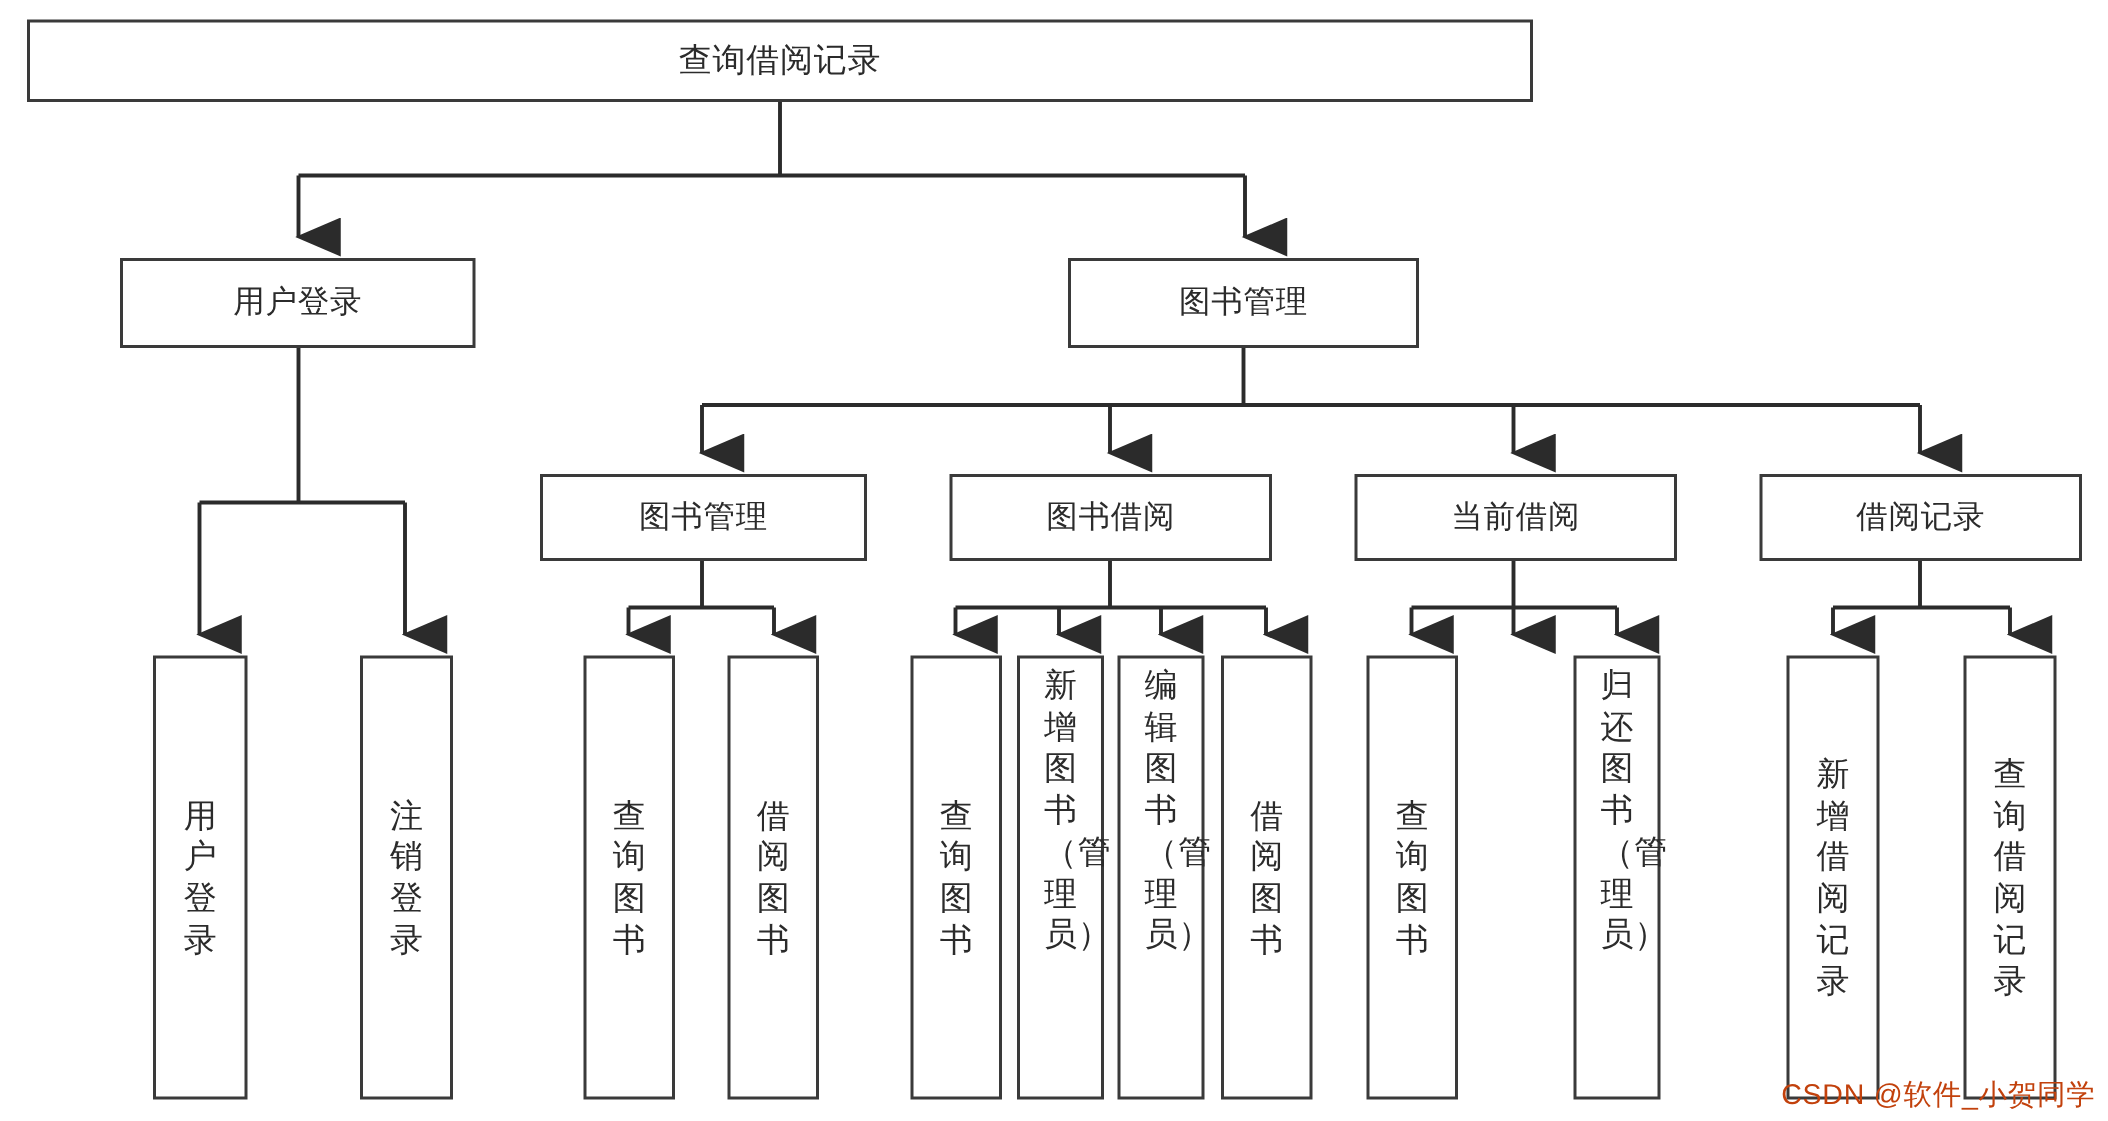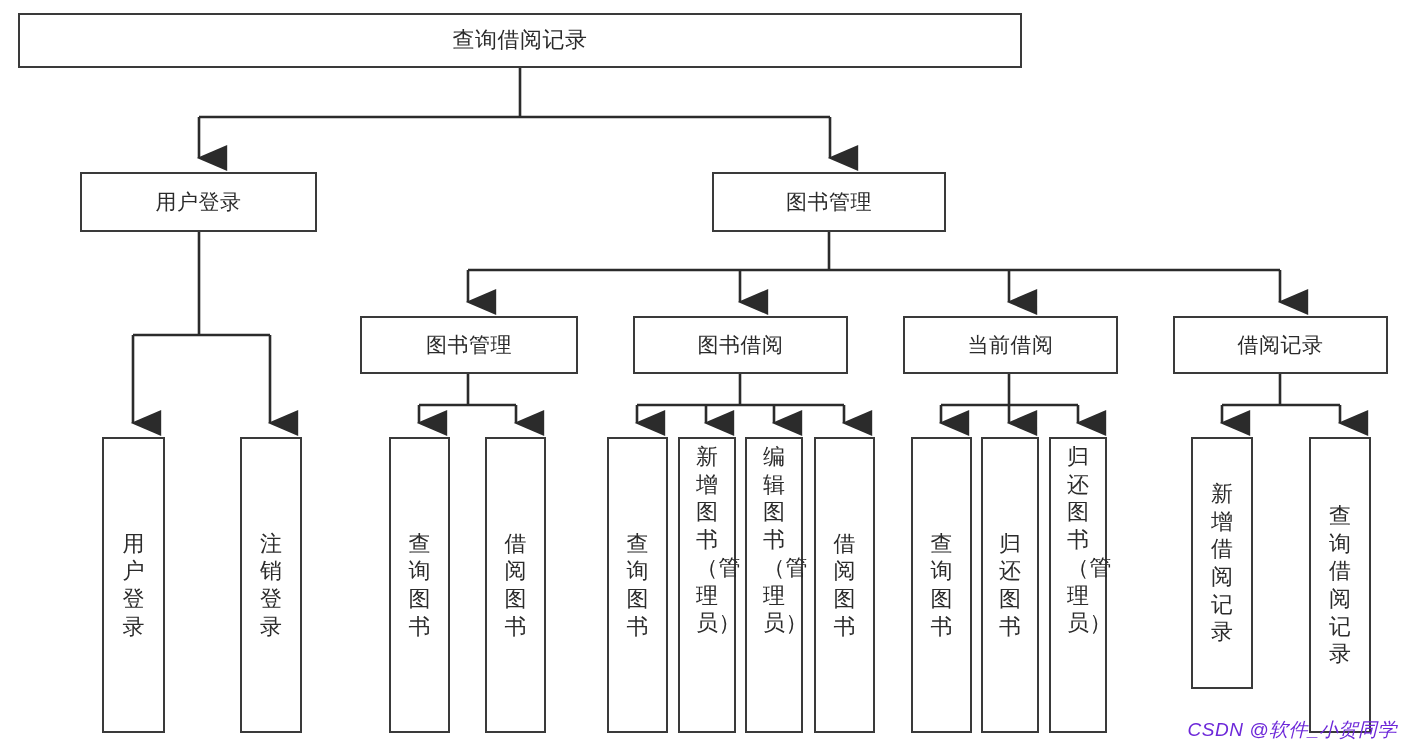--- a/index.html
+++ b/index.html
@@ -69,25 +69,24 @@
   
   .node.vert.centered {
     align-items: center;
     padding-top: 0;
   }
   #watermark {
     position: absolute;
     right: 8px;
     bottom: 4px;
     font-size: 19px;
-    color: #6d28d9;
+    color: #c2410c;
     white-space: nowrap;
     letter-spacing: 0.5px;
     pointer-events: none;
-    font-style: italic;
   }
 </style>
 </head>
 <body>
 
 <div id="diagram-root">
 
   <svg id="edge-layer" viewBox="0 0 1405 747" width="1405" height="747">
     <defs>
       <marker id="arrow" viewBox="0 0 10 12" refX="5" refY="11" markerWidth="9" markerHeight="11" orient="auto-start-reverse">
@@ -214,29 +213,26 @@
   </div>
 
   <div class="node vert centered" style="left:814px; top:437px; width:61px; height:296px;">
     <span class="node-label">借阅图书</span>
   </div>
 
   <div class="node vert centered" style="left:911px; top:437px; width:61px; height:296px;">
     <span class="node-label">查询图书</span>
   </div>
 
-  <div class="node vert centered" style="left:981px; top:437px; width:58px; height:296px;">
-    <span class="node-label">归还图书</span>
-  </div>
 
   <div class="node vert" style="left:1049px; top:437px; width:58px; height:296px;">
     <span class="node-label">归还图书（管理员）</span>
   </div>
 
-  <div class="node vert centered" style="left:1191px; top:437px; width:62px; height:252px;align-items:center;">
+  <div class="node vert centered" style="left:1191px; top:437px; width:62px; height:296px;align-items:center;">
     <span class="node-label">新增借阅记录</span>
   </div>
 
   <div class="node vert centered" style="left:1309px; top:437px; width:62px; height:296px;">
     <span class="node-label">查询借阅记录</span>
   </div>
 
   <div id="watermark">CSDN @软件_小贺同学</div>
 
 </div>

